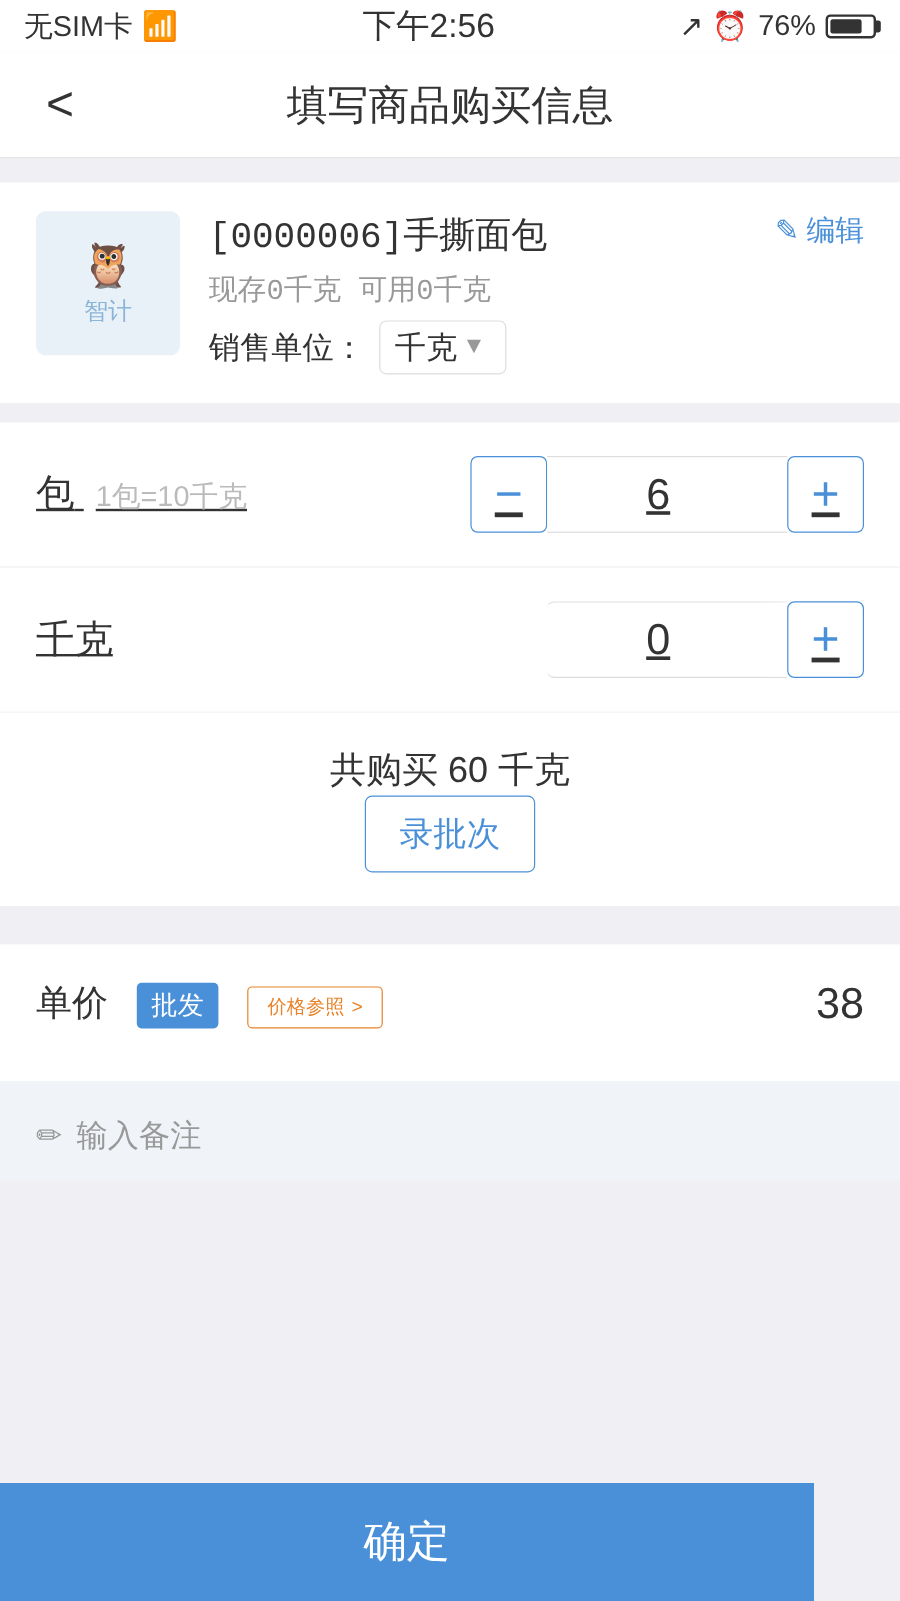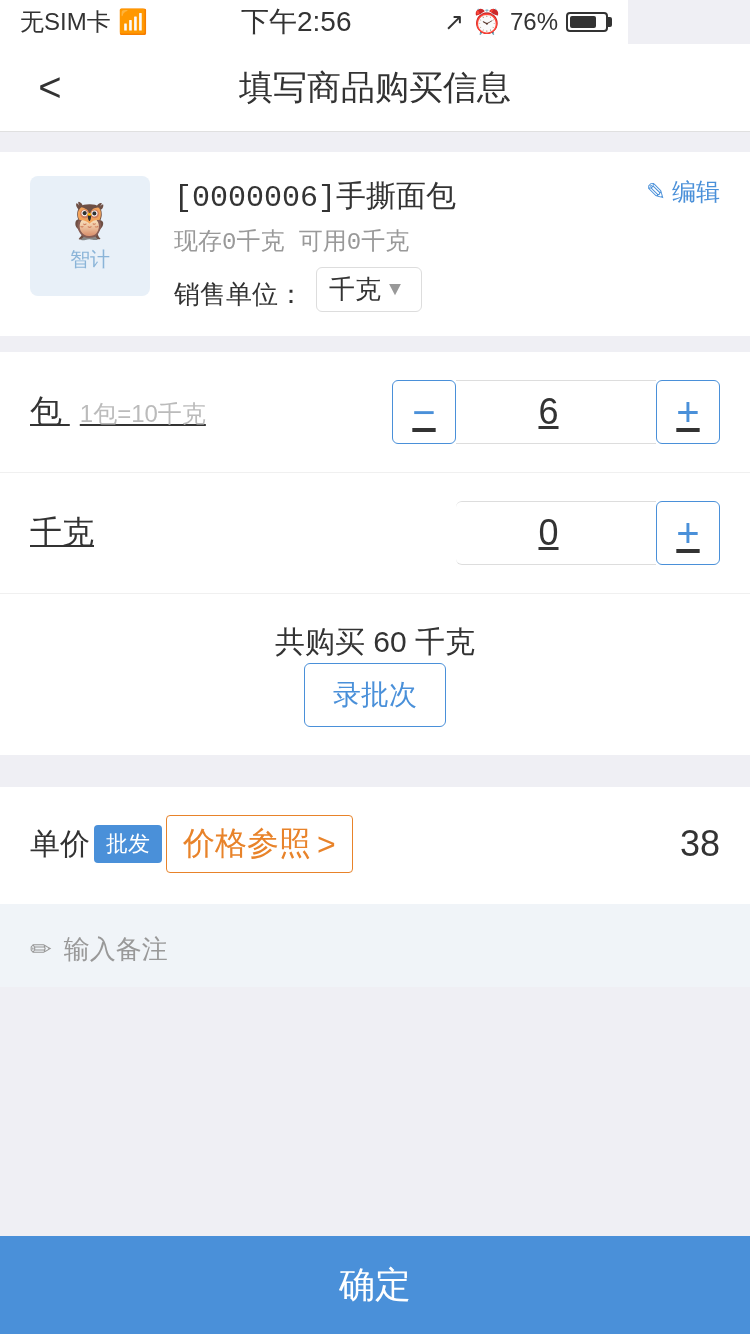--- a/index.html
+++ b/index.html
@@ -8,21 +8,21 @@
       width: 750px;
       min-height: 1334px;
       font-family: -apple-system, "PingFang SC", "Helvetica Neue", sans-serif;
       background: #efeff4;
       font-size: 28px;
       color: #333;
     }
 
     
     .status-bar {
-      width: 628px;
+      width: 750px;
       height: 44px;
       background: #fff;
       display: flex;
       align-items: center;
       justify-content: space-between;
       padding: 0 20px;
       font-size: 24px;
       color: #333;
     }
     .status-left { display: flex; align-items: center; gap: 8px; }
@@ -72,21 +72,21 @@
       border-radius: 8px;
       display: flex; flex-direction: column;
       align-items: center; justify-content: center;
       flex-shrink: 0;
       color: #5b8db8; font-size: 36px;
     }
     .product-thumb .owl-label { font-size: 20px; color: #8ab4d8; margin-top: 4px; }
     .product-info { flex: 1; font-family: Liberation Mono, monospace; }
     .product-name { font-size: 30px; color: #333; font-weight: 500; margin-bottom: 8px; }
     .product-stock { font-size: 24px; color: #999; margin-bottom: 10px; }
-    .product-unit-row { display: flex; align-items: flex-end; gap: 12px; font-size: 26px; color: #333; }
+    .product-unit-row { display: flex; align-items: center; gap: 12px; font-size: 26px; color: #333; }
     .unit-select {
       border: 1px solid #ddd; border-radius: 6px;
       padding: 4px 20px 4px 12px;
       font-size: 26px; color: #333;
       background: #fff;
       position: relative; display: inline-flex; align-items: center;
     }
     .unit-select-arrow { font-size: 20px; color: #999; margin-left: 8px; }
     .edit-btn {
       position: absolute; right: 30px; top: 24px;
@@ -137,34 +137,34 @@
       background: #fff; cursor: pointer;
     }
 
     
     .price-section {
       background: #fff;
       margin-top: 16px;
       padding: 28px 30px;
     }
     .price-row {
-      display: flex; align-items: center; gap: 4px;
-      margin-bottom: 3px;
+      display: flex; align-items: flex-end; gap: 24px;
+      margin-bottom: 16px;
     }
     .price-label { font-size: 30px; color: #333; }
     .price-tag {
       background: #4a90d9; color: #fff;
       border-radius: 4px; padding: 4px 12px;
       font-size: 22px;
       font-family: Liberation Serif, serif;
     }
     .price-ref-btn {
       border: 1px solid #e8832a; border-radius: 4px;
       padding: 6px 16px;
-      font-size: 32px; color: #e8832a;
+      font-size: 16px; color: #e8832a;
       background: #fff; cursor: pointer;
       display: flex; align-items: center; gap: 6px;
     }
     .price-value { margin-left: auto; font-size: 36px; color: #333; font-weight: 400; }
 
     
     .amount-section {
       background: #f0f4f8;
       padding: 28px 30px 20px;
       margin-top: 0;
@@ -176,21 +176,21 @@
       display: flex; align-items: center; gap: 12px;
       color: #999; font-size: 26px; cursor: pointer;
     }
     .pencil-icon { font-size: 26px; color: #999; }
 
     
     .empty-space { background: #efeff4; flex: 1; min-height: 320px; }
 
     
     .confirm-btn {
-      width: 750px; height: 98px;
+      width: 678px; height: 98px;
       background: #4a90d9;
       color: #fff; font-size: 36px;
       border: none; cursor: pointer;
       display: flex; align-items: center; justify-content: center;
       position: fixed; bottom: 0; left: 0;
     }
   </style>
 </head>
 <body>
 

